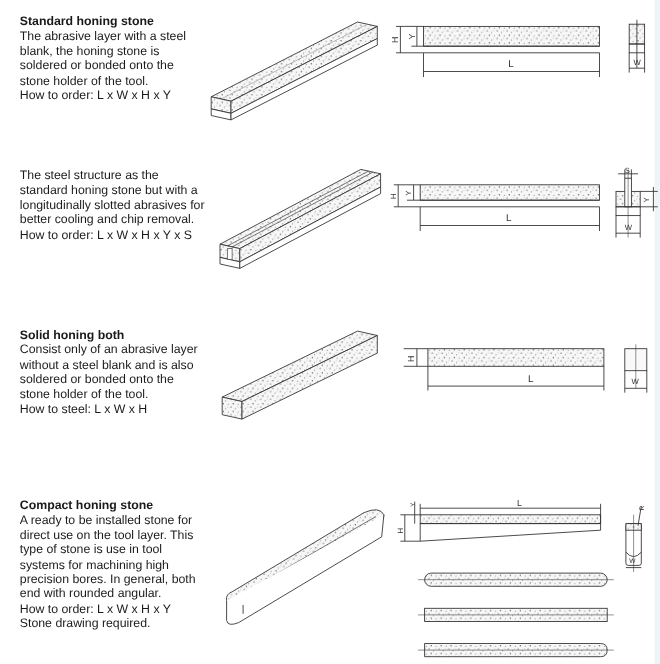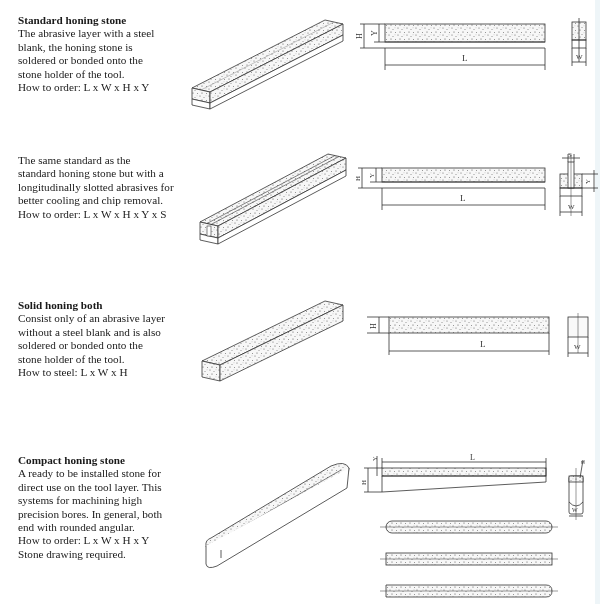--- a/index.html
+++ b/index.html
@@ -1,19 +1,19 @@
 <!DOCTYPE html>
 <html><head>
 <meta charset="utf-8">
 <style>
   * { box-sizing: border-box; margin: 0; padding: 0; }
   html, body { width: 600px; height: 604px; background: #ffffff; overflow: hidden; }
   body { position: relative; font-family: "Liberation Sans", sans-serif; color: #1a1a1a; }
   .edge { position: absolute; right: 0; top: 0; width: 5px; height: 604px; background: #eef5f8; }
-  .section { position: absolute; left: 0; width: 600px; font-family: Liberation Serif, serif; }
+  .section { position: absolute; left: 0; width: 600px; }
   .text { position: absolute; left: 18px; width: 185px; font-size: 11.2px; line-height: 13.4px; }
   .title { font-weight: bold; display: block; }
   .line { display: block; white-space: nowrap; }
   svg { position: absolute; overflow: visible; }
 </style>
 </head>
 <body>
 
 <svg width="0" height="0" style="position:absolute">
   <defs>
@@ -78,21 +78,21 @@
       <line x1="4" y1="30" x2="4" y2="48"></line>
       <line x1="18" y1="30" x2="18" y2="48"></line>
       <line x1="4" y1="44" x2="18" y2="44"></line>
     </g>
     <text x="8" y="41" font-size="7" fill="#333">W</text>
   </svg>
 </div>
 
 <div class="section" style="top:140px;height:145px">
   <div class="text" style="top:14px">
-    <span class="line">The same standard as the</span>
+    <span class="line">The steel structure as the</span>
     <span class="line">standard honing stone but with a</span>
     <span class="line">longitudinally slotted abrasives for</span>
     <span class="line">better cooling and chip removal.</span>
     <span class="line">How to order: L x W x H x Y x S</span>
   </div>
   <svg style="left:198px;top:12px" width="150" height="95" viewBox="0 0 150 95">
     <g stroke="#333" stroke-width="0.8">
       <polygon points="2,70 130,2 148,6 20,74" fill="url(#grit)"></polygon>
       <polygon points="2,70 20,74 20,86 2,82" fill="url(#grit)"></polygon>
       <polygon points="20,74 148,6 148,18 20,86" fill="url(#grit)"></polygon>
@@ -182,20 +182,21 @@
     </g>
     <text x="9" y="36" font-size="7" fill="#333">W</text>
   </svg>
 </div>
 
 <div class="section" style="top:446px;height:174px">
   <div class="text" style="top:8px">
     <span class="title">Compact honing stone</span>
     <span class="line">A ready to be installed stone for</span>
     <span class="line">direct use on the tool layer. This</span>
+    <span class="line">type of stone is use in tool</span>
     <span class="line">systems for machining high</span>
     <span class="line">precision bores. In general, both</span>
     <span class="line">end with rounded angular.</span>
     <span class="line">How to order: L x W x H x Y</span>
     <span class="line">Stone drawing required.</span>
   </div>
   <svg style="left:203px;top:12px" width="150" height="112" viewBox="0 0 150 112">
     <g stroke="#333" stroke-width="0.8">
       <path d="M8,80 L128,8 Q142,2 146,10 Q146,16 138,20 L18,92 Q4,96 3,88 Q2,82 8,80 Z" fill="url(#grit)"></path>
       <line x1="10" y1="86" x2="138" y2="12" stroke-width="0.6"></line>

